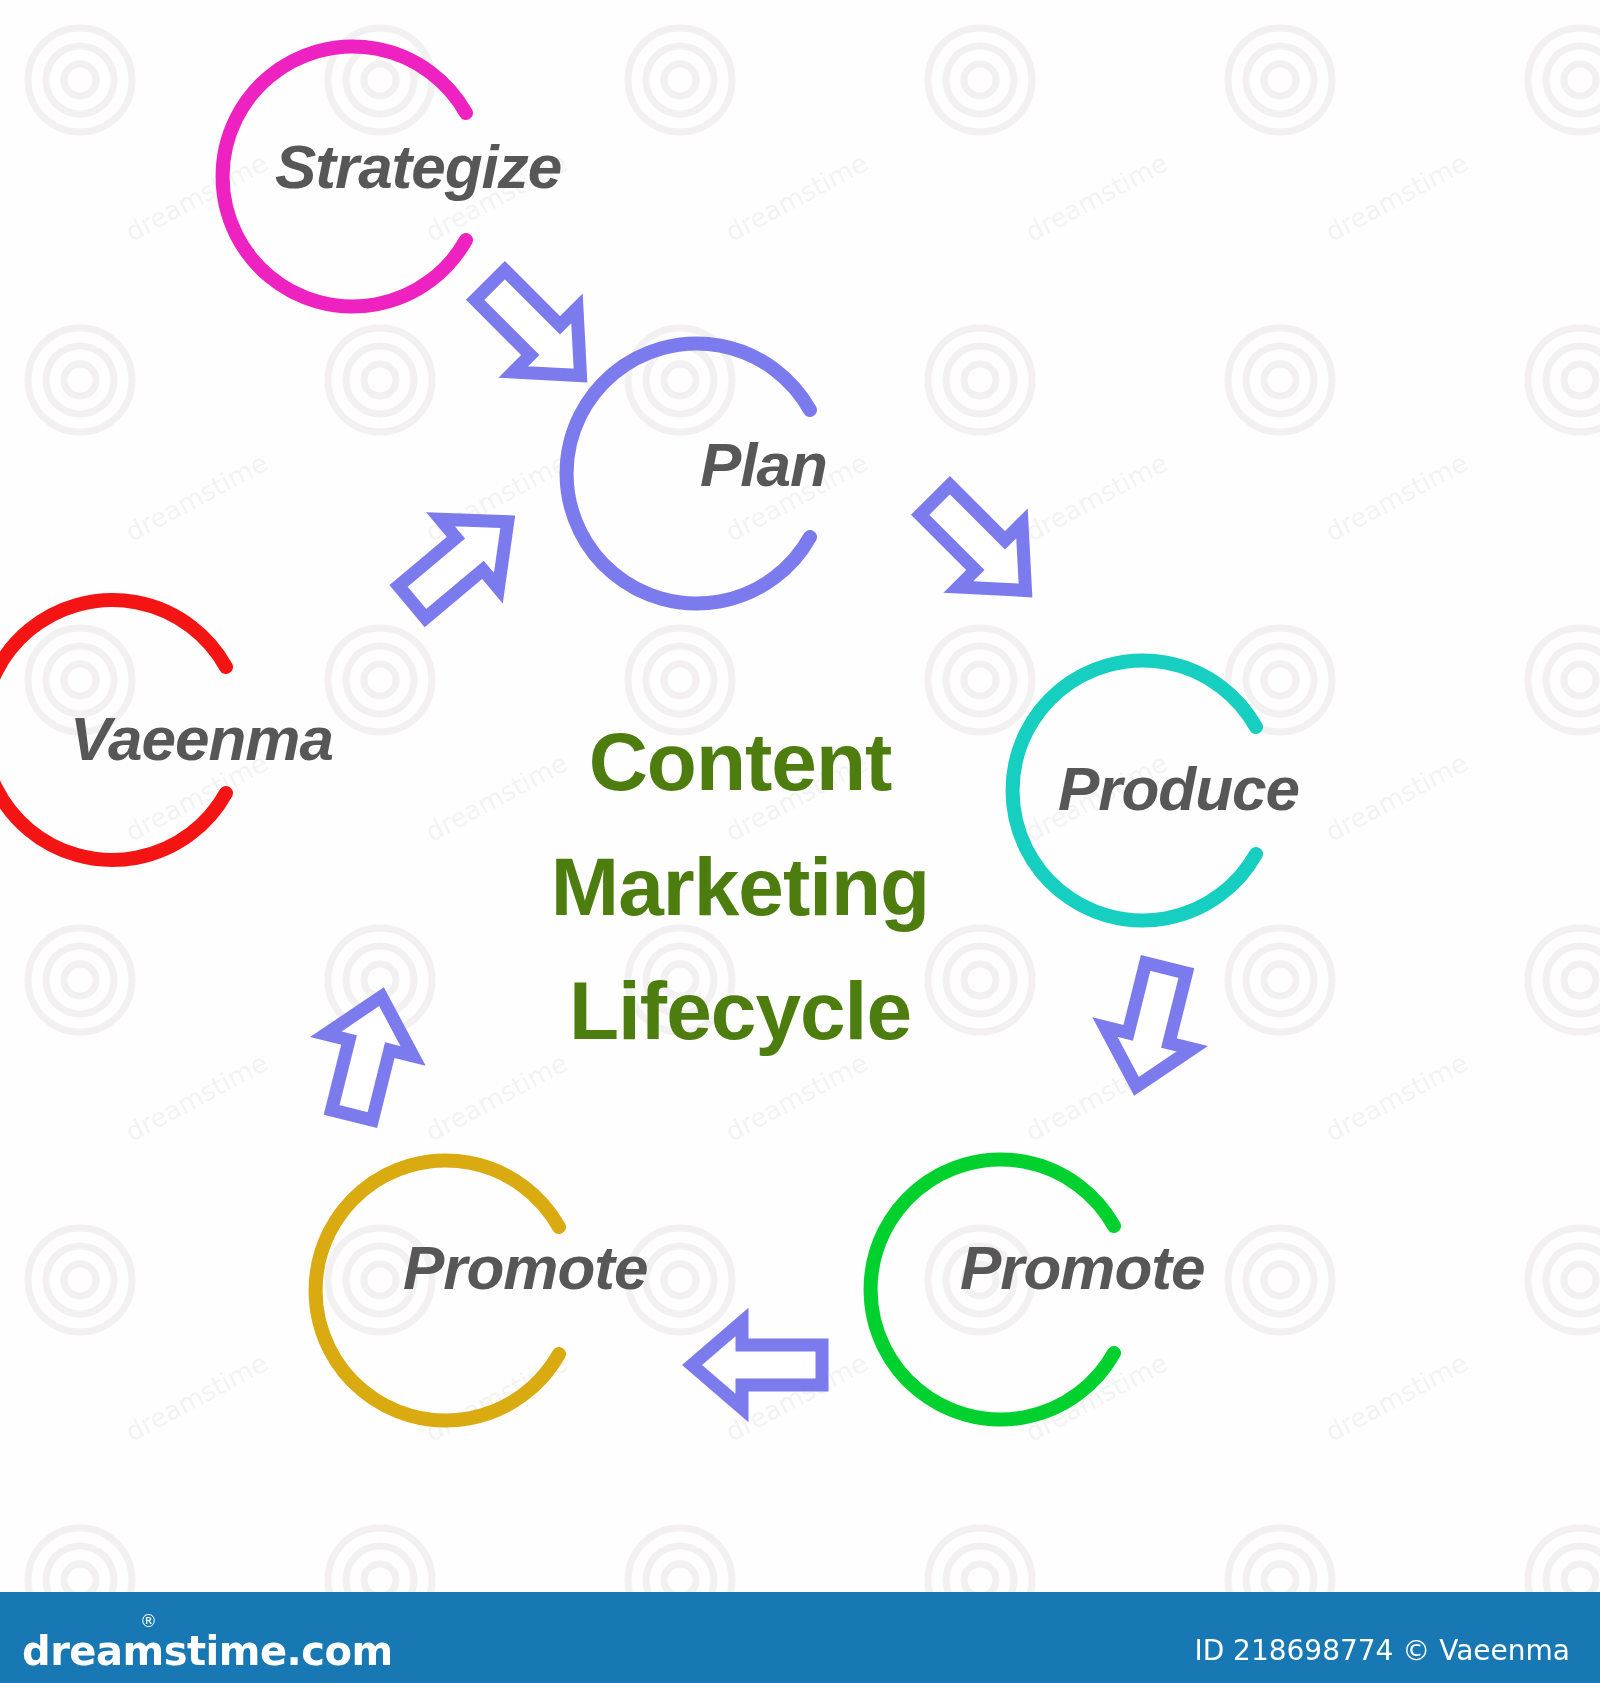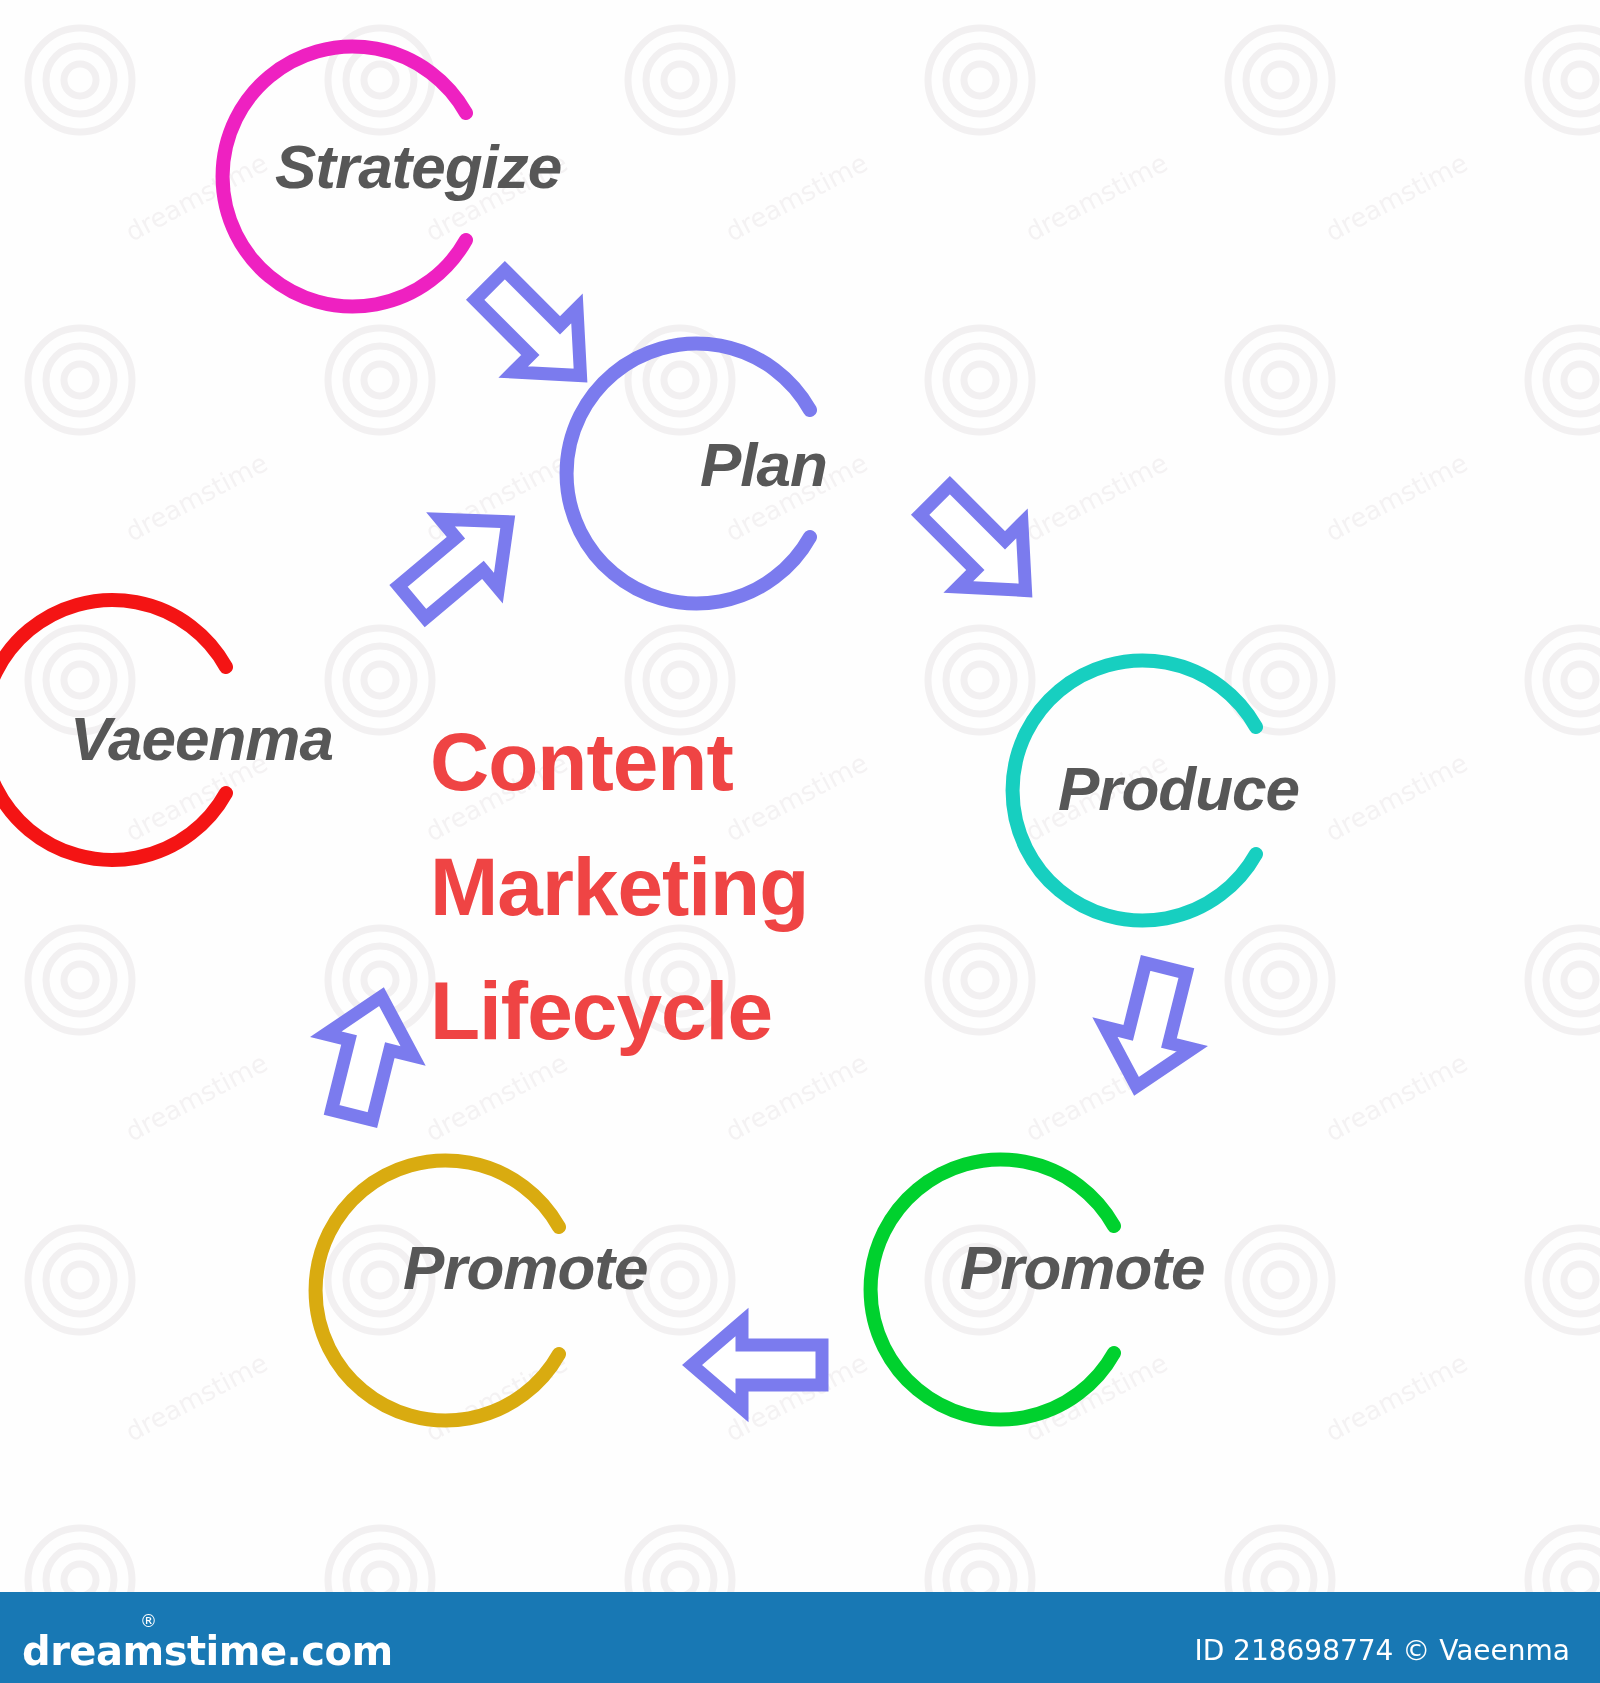--- a/index.html
+++ b/index.html
@@ -50,21 +50,22 @@
     font-size:62px;
     white-space:nowrap;
     font-family:"Liberation Sans", sans-serif;
     letter-spacing:-1px;
     line-height:1;
   }
   
   #center-title{
     position:absolute;
     left:430px;top:700px;width:620px;
-    color:#ef4444;
+    text-align:center;
+    color:#4d7c0f;
     font-weight:bold;
     font-size:82px;
     line-height:1.52;
     font-family:"Liberation Sans", sans-serif;
     letter-spacing:-1px;
   }
   #center-title div{white-space:nowrap;}
 </style>
 </head>
 <body>

